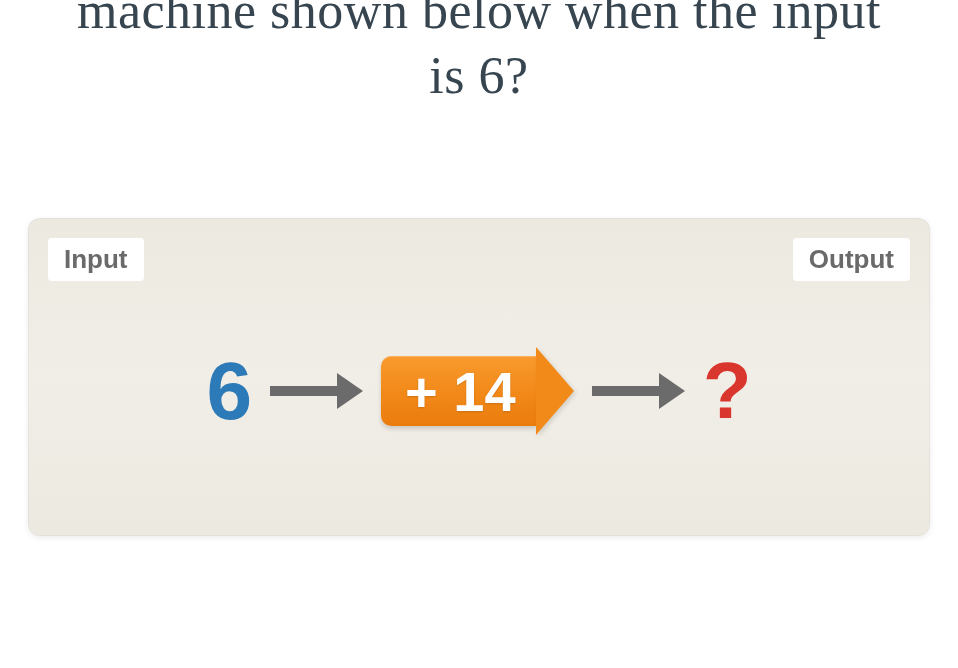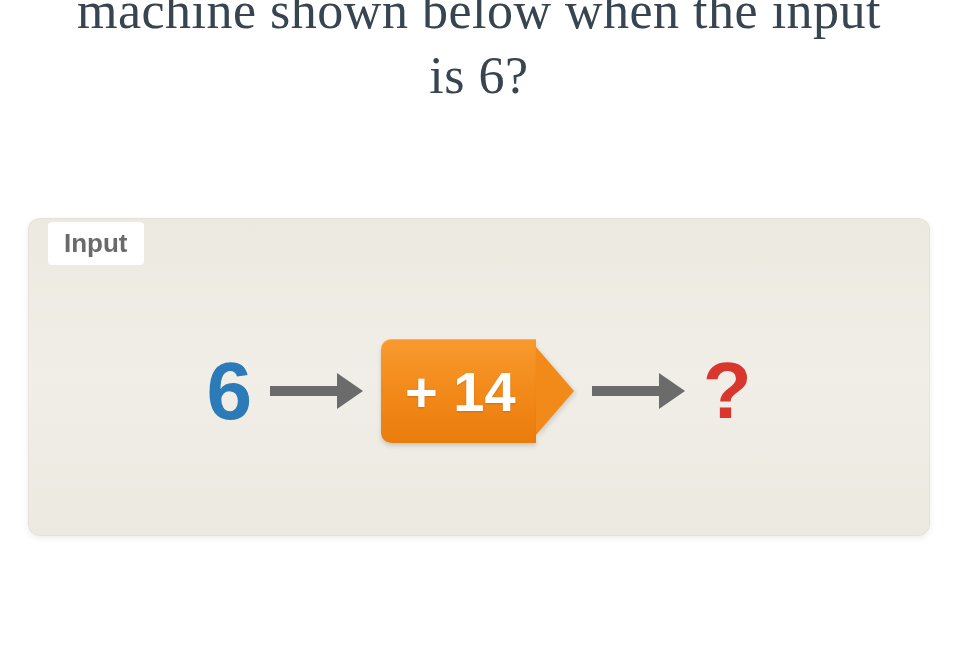--- a/index.html
+++ b/index.html
@@ -24,21 +24,21 @@
   .machine-panel {
     margin: 110px 28px 0 28px;
     height: 318px;
     background: linear-gradient(180deg, #ece9e1 0%, #f1eee7 50%, #ece9e1 100%);
     border-radius: 12px;
     box-shadow: 0 2px 6px rgba(0,0,0,0.08), inset 0 0 0 1px rgba(0,0,0,0.03);
     position: relative;
   }
   .label-box {
     position: absolute;
-    top: 4px;
+    top: 20px;
     background: #ffffff;
     border-radius: 4px;
     padding: 6px 16px;
     font-family: 'Helvetica Neue', Arial, sans-serif;
     font-weight: 700;
     font-size: 26px;
     color: #6a6a6a;
   }
   .label-input { left: 20px; }
   .label-output { right: 20px; }
@@ -84,21 +84,21 @@
     border-left: 26px solid #6b6b6b;
     margin-left: -1px;
   }
   .op {
     position: relative;
     height: 88px;
     display: flex;
     align-items: center;
   }
   .op-body {
-    height: 104px;
+    height: 70px;
     background: linear-gradient(180deg, #f99a2e 0%, #f28a1a 50%, #ea7c0c 100%);
     border-radius: 10px 0 0 10px;
     display: flex;
     align-items: center;
     justify-content: center;
     color: #ffffff;
     font-family: 'Helvetica Neue', Arial, sans-serif;
     font-weight: 700;
     font-size: 56px;
     padding: 0 20px 0 24px;
@@ -117,20 +117,21 @@
 </head>
 <body>
 
 <div class="question">
   <span>machine shown below when the input</span><br>
   <span>is 6?</span>
 </div>
 
 <div class="machine-panel">
   <div class="label-box label-input">Input</div>
+  <div class="label-box label-output">Output</div>
 
   <div class="flow">
     <div class="input-num">6</div>
 
     <div class="arrow">
       <div class="arrow-shaft"></div>
         <div class="arrow-head"></div>
     </div>
 
     <div class="op">

